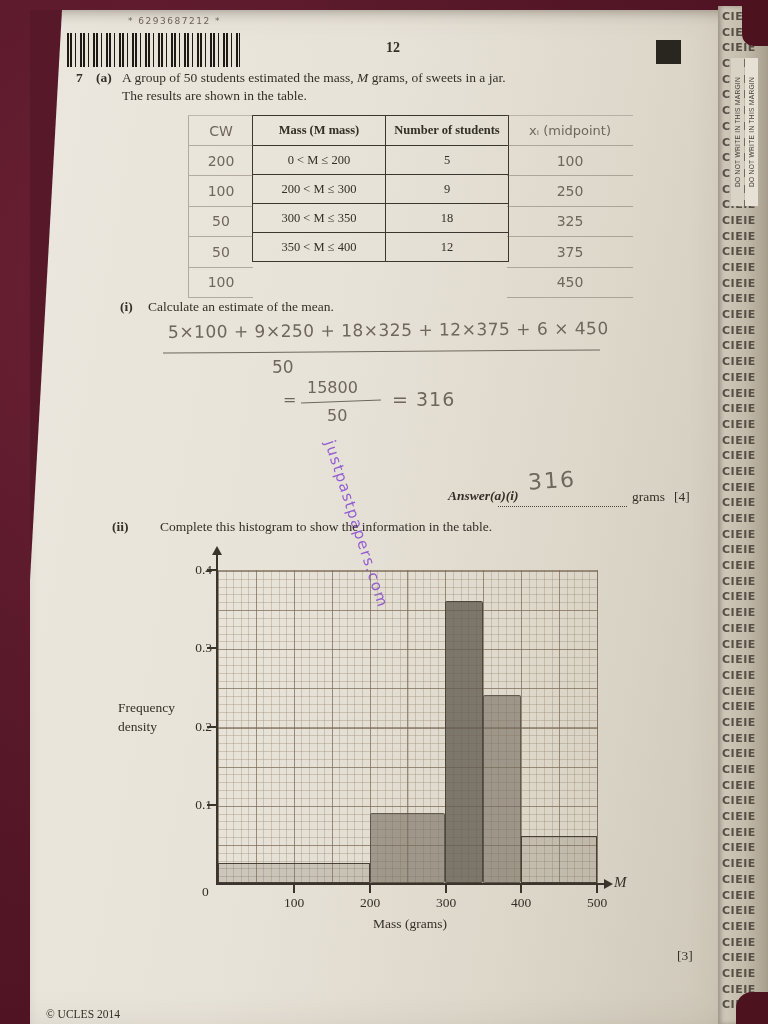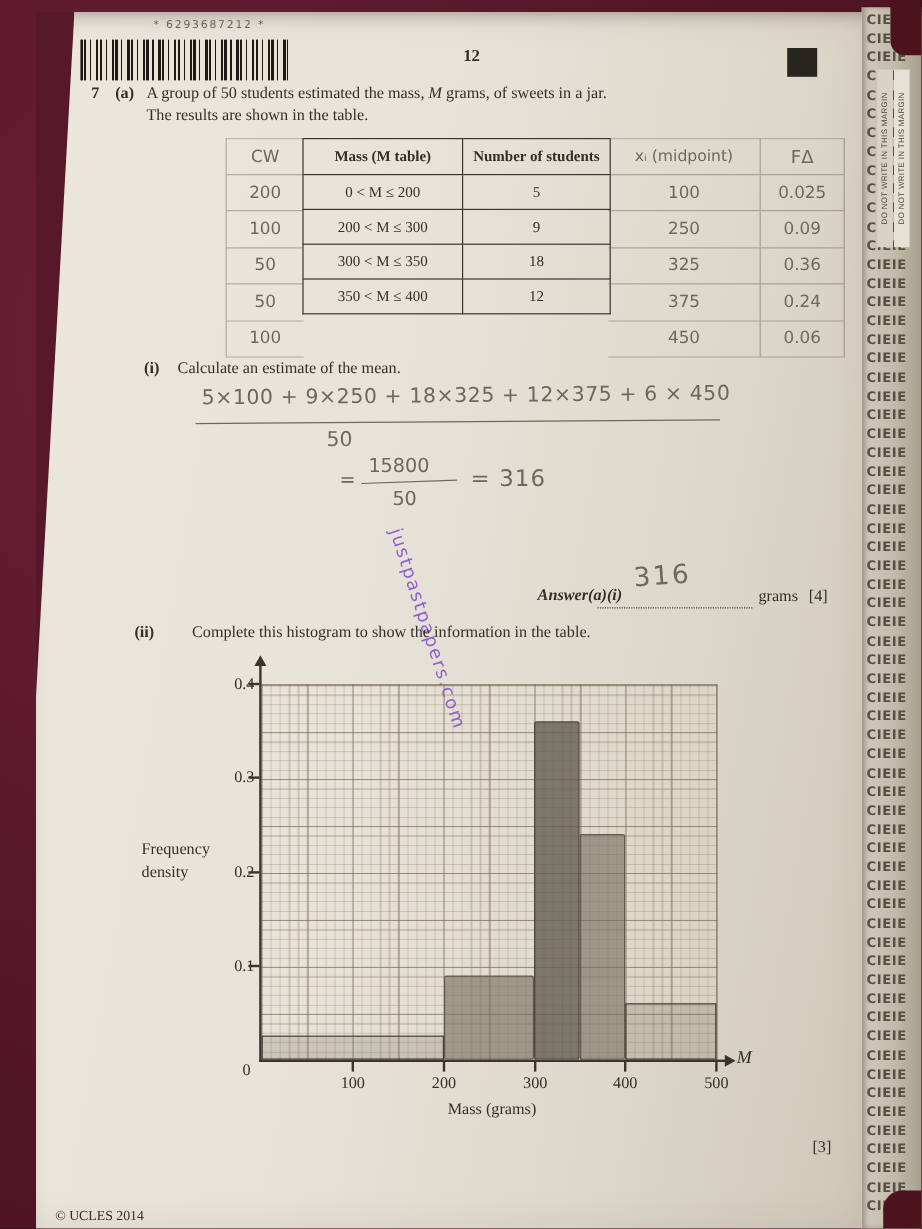--- a/index.html
+++ b/index.html
@@ -93,21 +93,21 @@
   <div class="blacksq"></div>
 
   <div class="pt b" style="left:76px;top:70px;">7</div>
   <div class="pt b" style="left:96px;top:70px;">(a)</div>
   <div class="pt" style="left:122px;top:70px;"><span>A group of 50 students estimated the mass, </span><span class="it">M</span><span> grams, of sweets in a jar.</span></div>
   <div class="pt" style="left:122px;top:88px;">The results are shown in the table.</div>
 
   <table class="ptable">
     <tbody>
         <tr>
-      <th>Mass (M table)</th>
+      <th>Mass (M mass)</th>
       <th>Number of students</th>
     </tr>
     <tr>
           <td>0 &lt; M ≤ 200</td>
           <td>5</td>
         </tr>
     <tr>
           <td>200 &lt; M ≤ 300</td>
           <td>9</td>
         </tr>
@@ -133,28 +133,20 @@
 
   <div class="hw-col mid-col">
     <div class="hw-cell hw hw-head" style="height:29px;">xᵢ (midpoint)</div>
     <div class="hw-cell hw">100</div>
     <div class="hw-cell hw">250</div>
     <div class="hw-cell hw">325</div>
     <div class="hw-cell hw">375</div>
     <div class="hw-cell hw">450</div>
   </div>
 
-  <div class="hw-col fd-col">
-    <div class="hw-cell hw hw-head" style="height:29px;font-size:15px;">FΔ</div>
-    <div class="hw-cell hw">0.025</div>
-    <div class="hw-cell hw">0.09</div>
-    <div class="hw-cell hw">0.36</div>
-    <div class="hw-cell hw">0.24</div>
-    <div class="hw-cell hw">0.06</div>
-  </div>
 
   <div class="pt b" style="left:120px;top:299px;">(i)</div>
   <div class="pt" style="left:148px;top:299px;">Calculate an estimate of the mean.</div>
 
   <div class="pt hw" style="left:168px;top:320px;font-size:17px;letter-spacing:.5px;transform:rotate(-.5deg);">5×100 + 9×250 + 18×325 + 12×375  + 6 × 450</div>
   <div class="fracbar" style="left:163px;top:351px;width:437px;transform:rotate(-.4deg);"></div>
   <div class="pt hw" style="left:272px;top:357px;font-size:17px;">50</div>
   <div class="pt hw" style="left:283px;top:390px;font-size:16px;">=</div>
   <div class="pt hw" style="left:307px;top:378px;font-size:16px;">15800</div>
   <div class="fracbar" style="left:301px;top:401px;width:80px;transform:rotate(-2deg);"></div>

